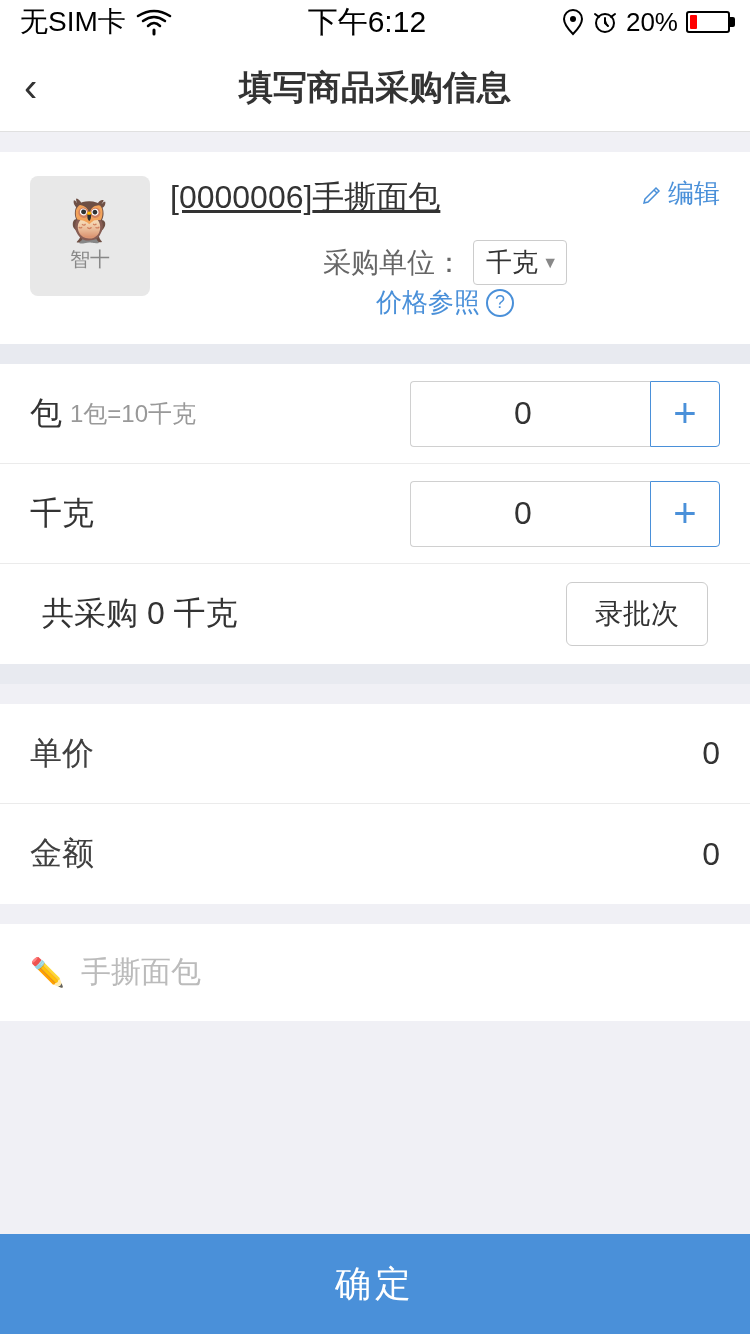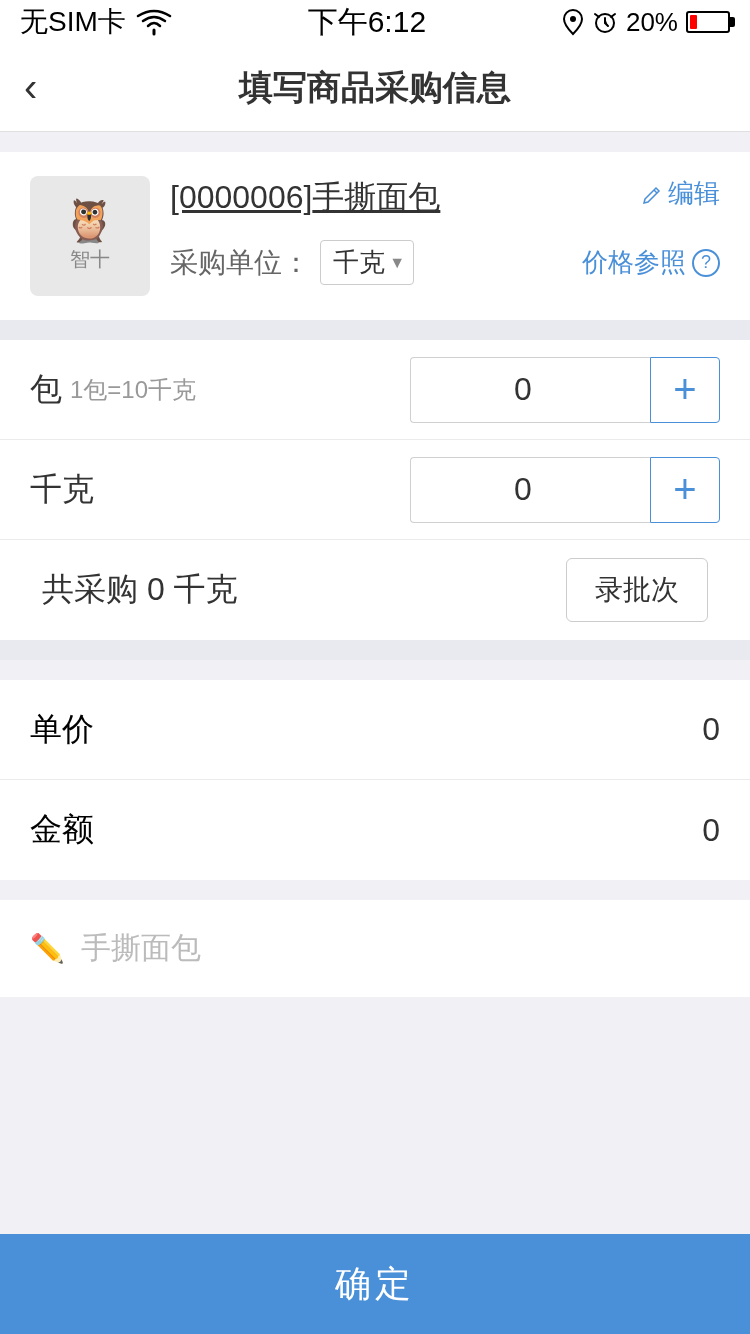--- a/index.html
+++ b/index.html
@@ -126,20 +126,21 @@
       align-items: center;
       gap: 4px;
       white-space: nowrap;
       cursor: pointer;
     }
     .product-unit-row {
       margin-top: 20px;
       display: flex;
       align-items: center;
       justify-content: space-between;
+      flex-direction: column;
     }
     .unit-label {
       font-size: 28px;
       color: #666;
     }
     .unit-dropdown {
       position: relative;
       display: inline-flex;
       align-items: center;
       border: 1px solid #ccc;
@@ -269,21 +270,21 @@
       padding: 0 30px;
       height: 100px;
       border-bottom: 1px solid #ebebeb;
     }
     .price-row:last-child {
       border-bottom: none;
       gap: 32px;
     }
     .price-label {
       font-size: 32px;
-      color: #000000;
+      color: #404040;
       flex: 1;
     }
     .price-value {
       font-size: 32px;
       color: #333;
     }
 
     
     .notes-section {
       background: #fff;

